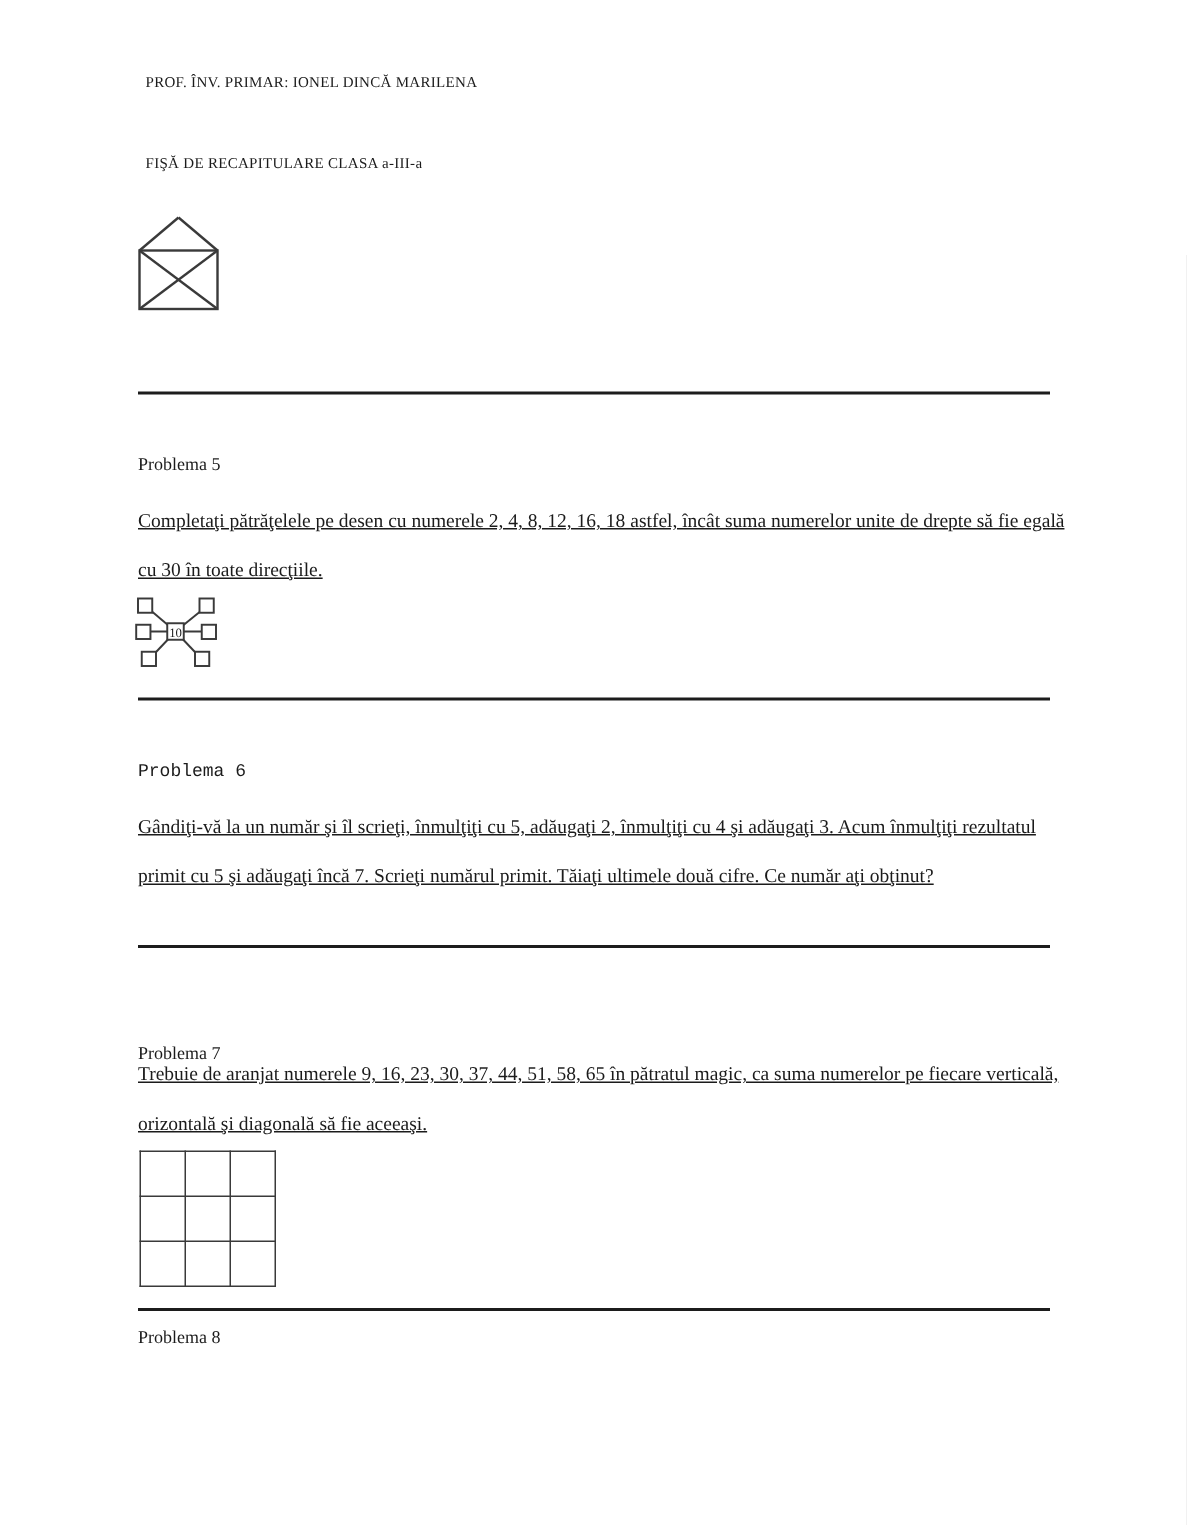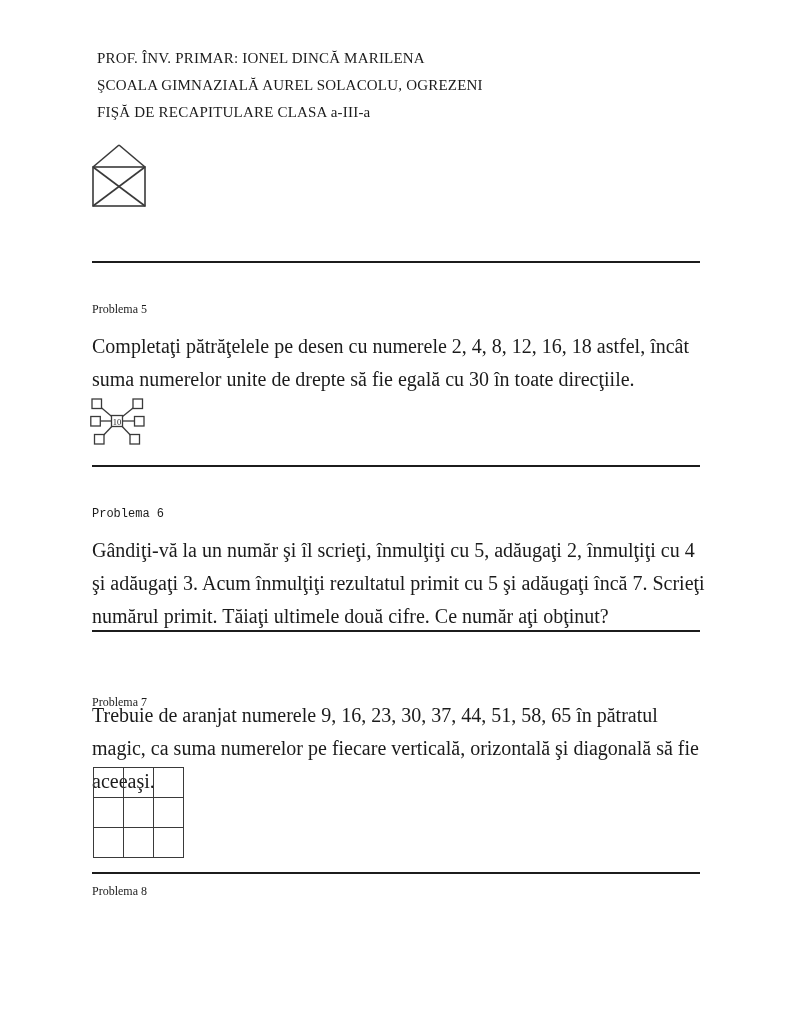--- a/index.html
+++ b/index.html
@@ -8,34 +8,35 @@
     width:791px;height:1024px;
     margin:0 auto;
     background:#ffffff;
     font-family:"Liberation Serif","DejaVu Serif",serif;
     color:#1b1b1b;
     overflow:hidden;
   }
   .abs{position:absolute;}
   .hdr{
     left:97px;
-    font-size:15px;
+    font-size:10px;
     letter-spacing:0.2px;
     white-space:nowrap;
   }
   .ptitle{
     left:92px;
     font-size:12px;
     white-space:nowrap;
   }
   .ptext{
     left:92px;
     width:618px;
-    font-size:20px;
+    font-size:13px;
     line-height:33px;
+    text-decoration:underline;
   }
   .rule{
     left:92px;
     width:608px;
     height:0;
     border-top:2.5px solid #1c1c1c;
   }
   .grid3{
     left:93px;top:767px;
     border-collapse:collapse;
@@ -46,21 +47,20 @@
     padding:0;
   }
   svg{display:block;}
 </style>
 </head>
 <body>
 
 <div class="page">
 
   <div class="abs hdr" style="top:50px;">PROF. ÎNV. PRIMAR: IONEL DINCĂ MARILENA</div>
-  <div class="abs hdr" style="top:77px;">ŞCOALA GIMNAZIALĂ AUREL SOLACOLU, OGREZENI</div>
   <div class="abs hdr" style="top:104px;text-align:right;">FIŞĂ DE RECAPITULARE CLASA a-III-a</div>
 
   <svg class="abs" style="left:92px;top:143px;" width="56" height="66" viewBox="0 0 56 66">
     <g fill="none" stroke="#3a3a3a" stroke-width="1.6">
       <rect x="1" y="24" width="52" height="39"></rect>
       <line x1="1" y1="24" x2="53" y2="63"></line>
       <line x1="53" y1="24" x2="1" y2="63"></line>
       <line x1="1" y1="24" x2="27" y2="2"></line>
       <line x1="27" y1="2" x2="53" y2="24"></line>
     </g>

